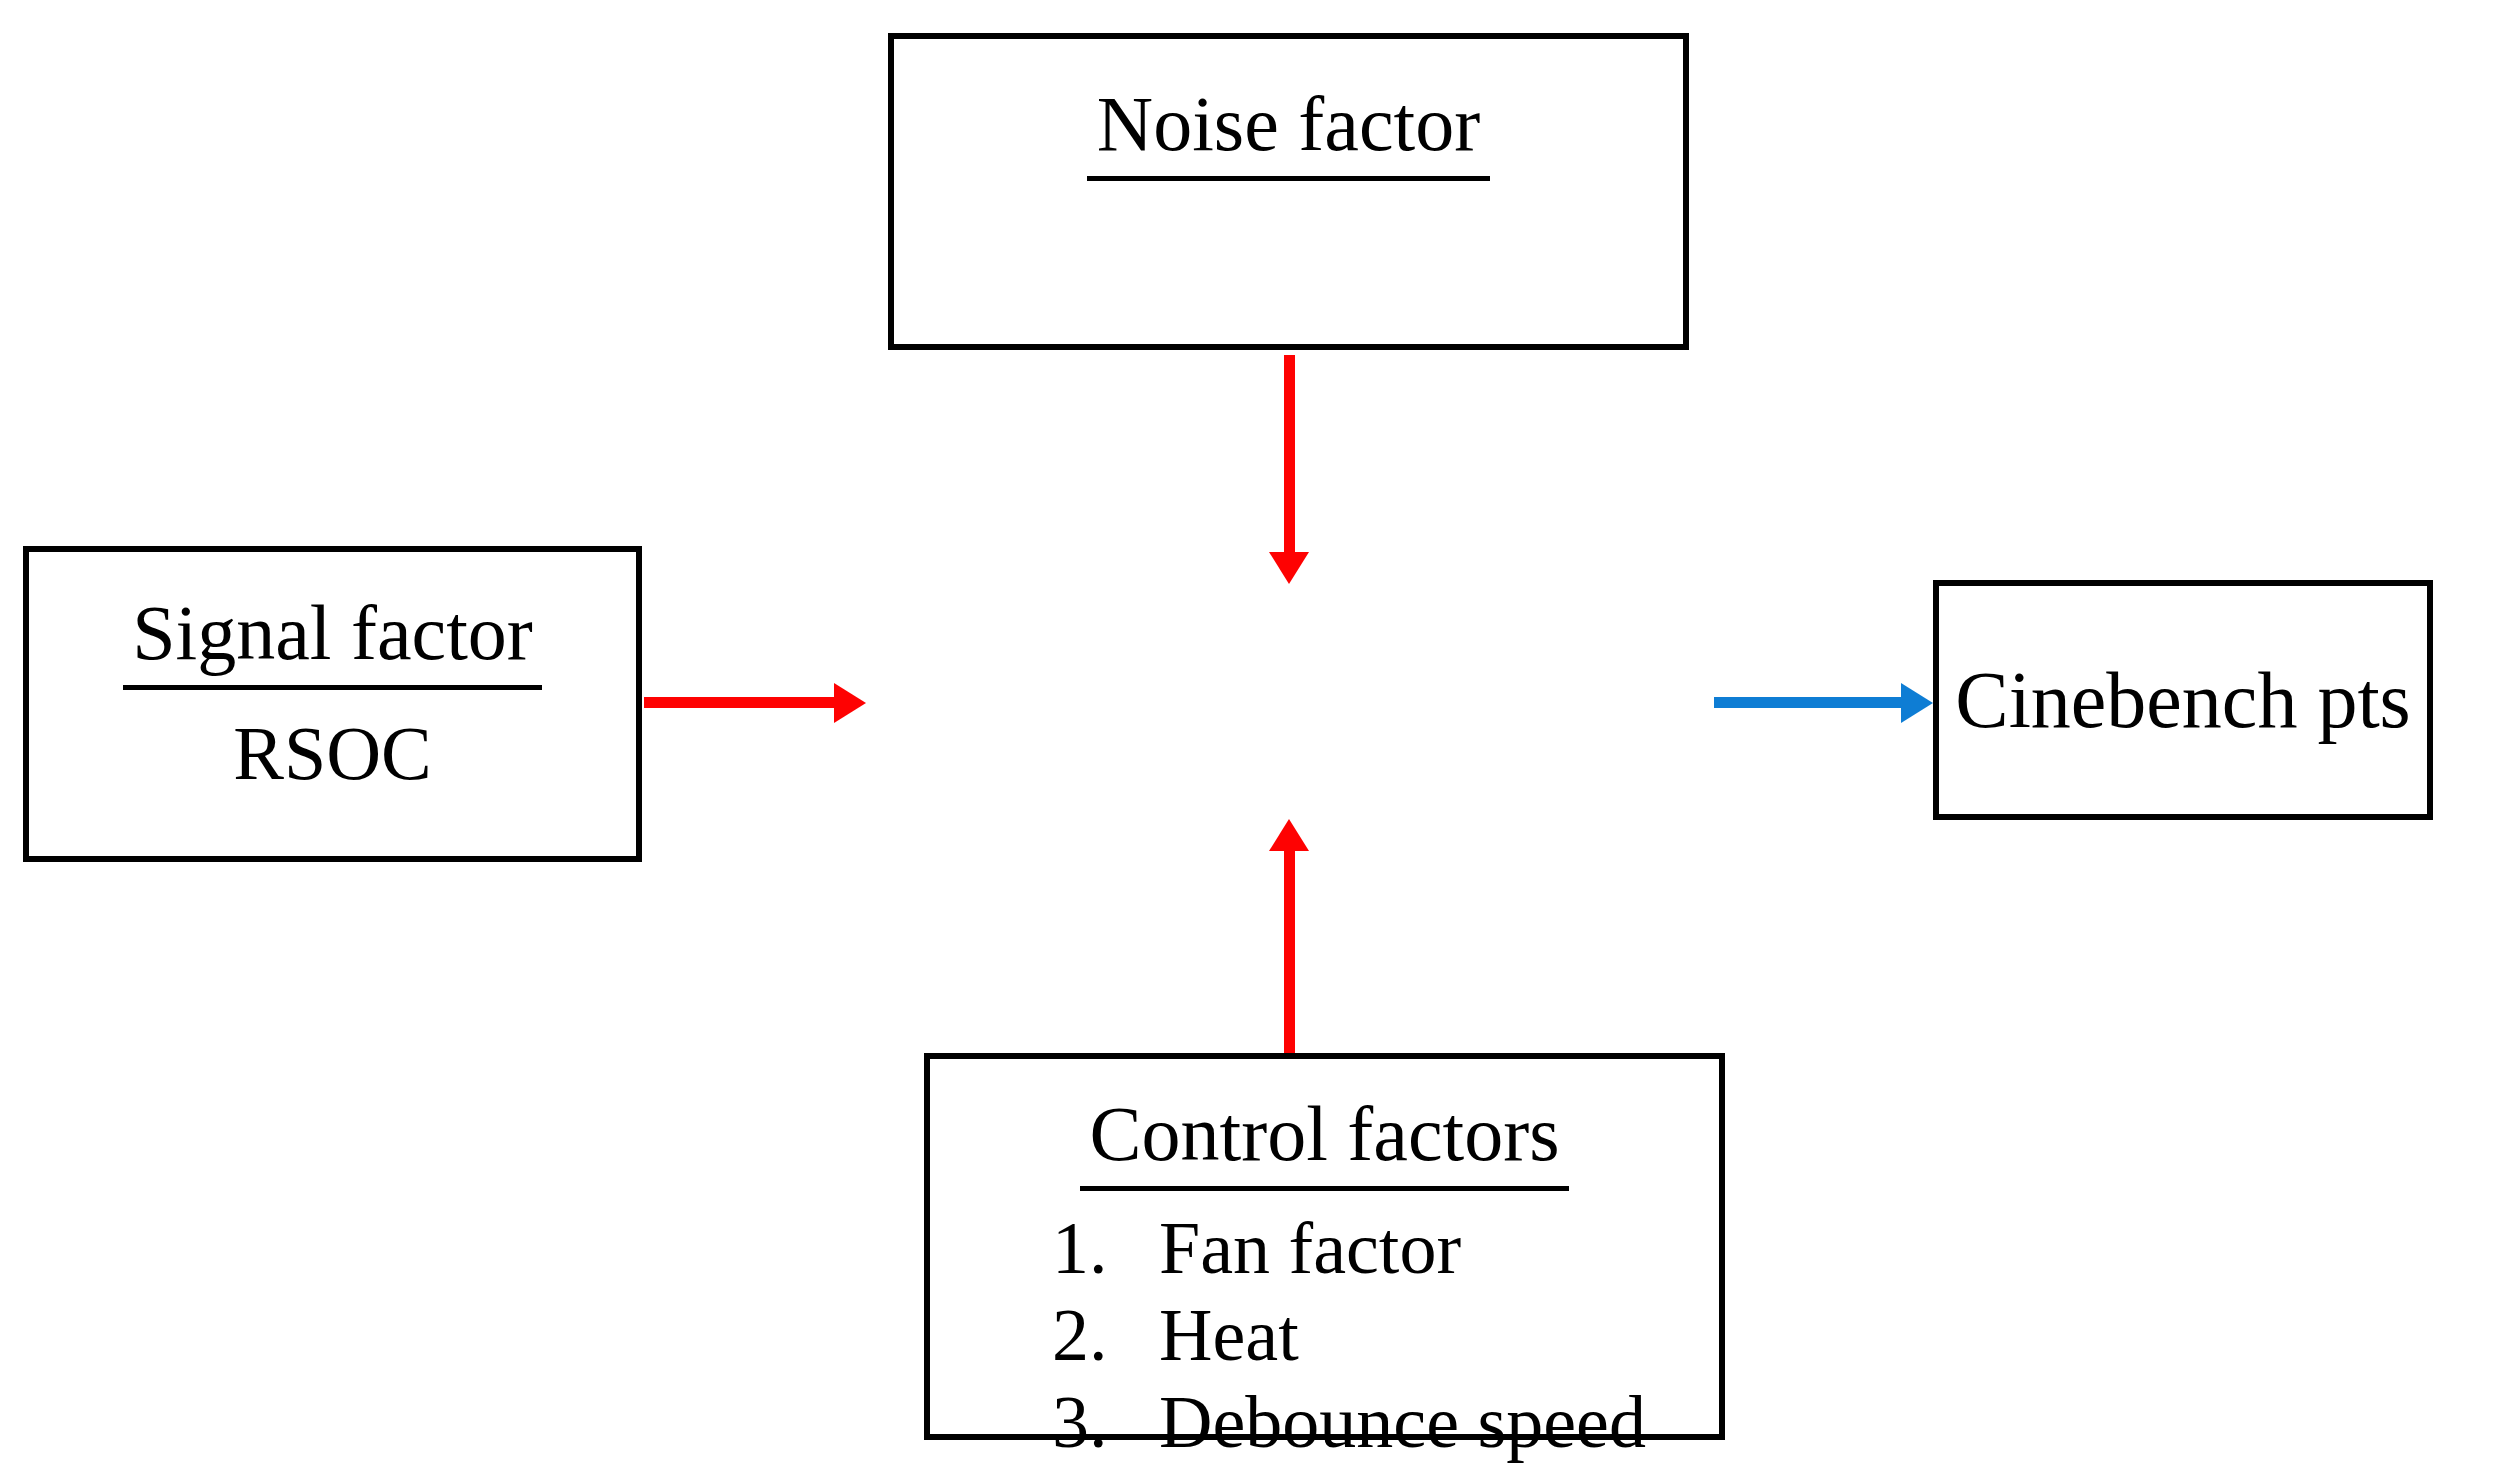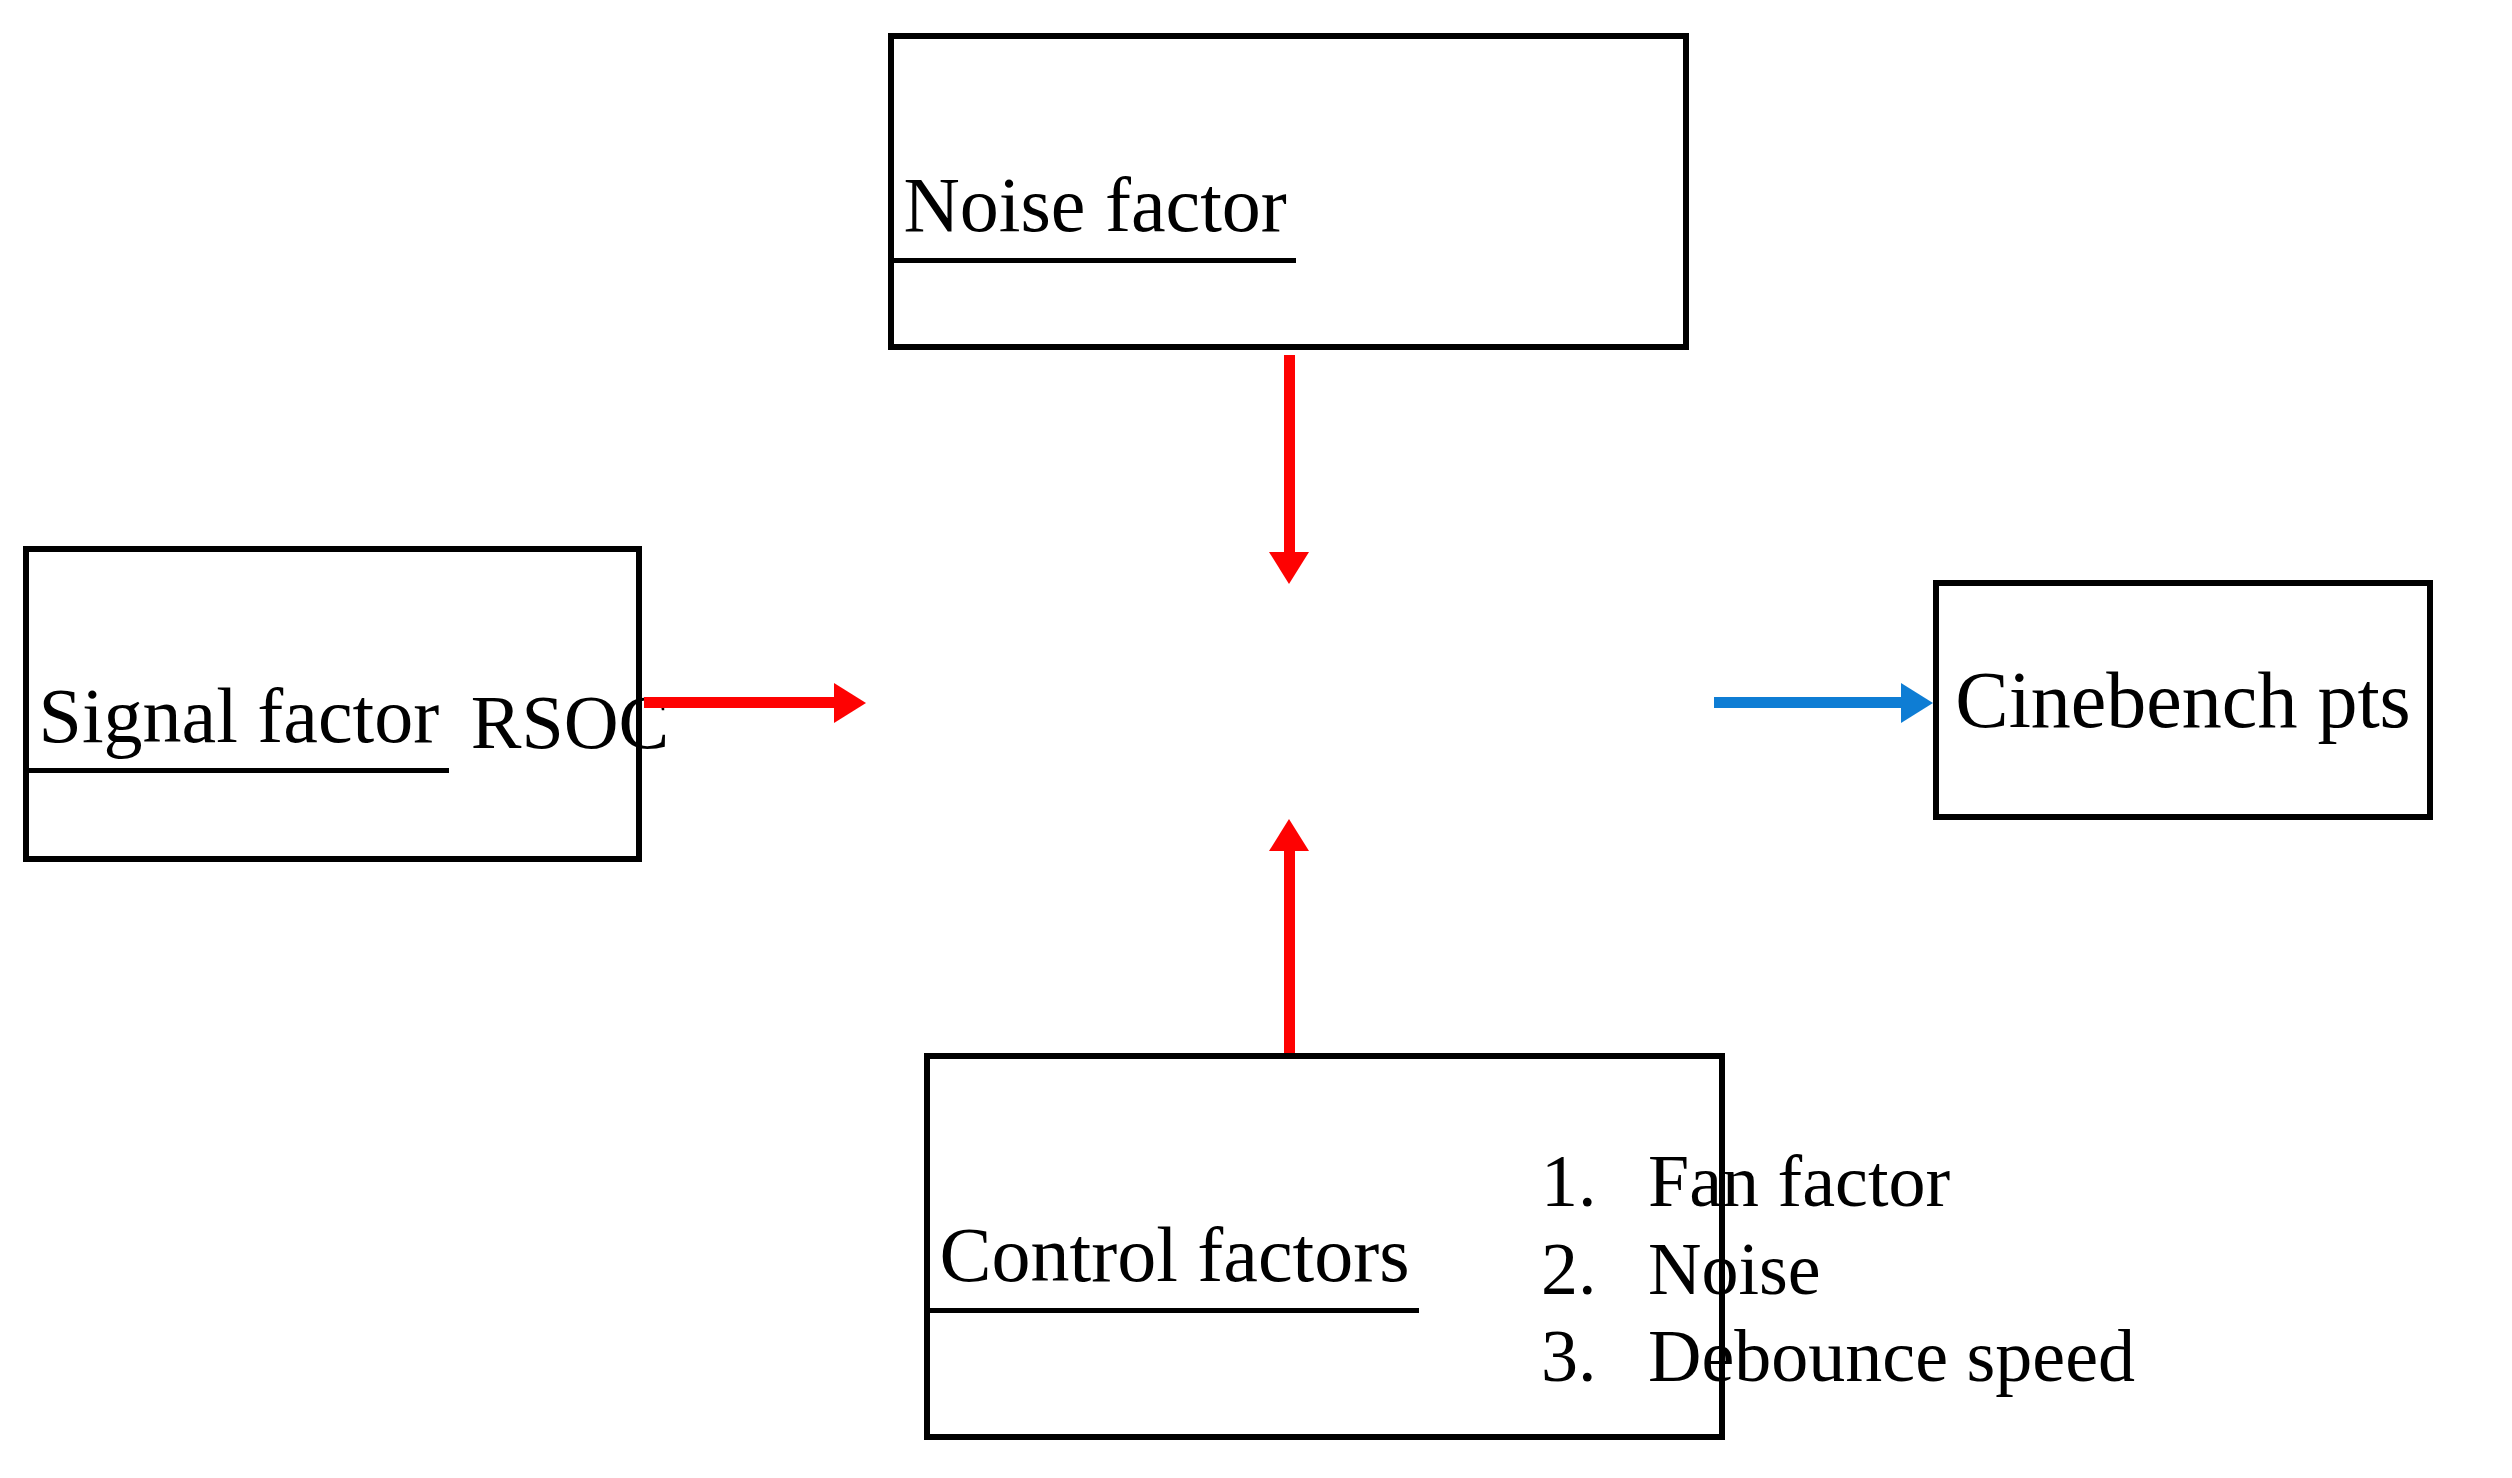--- a/index.html
+++ b/index.html
@@ -15,21 +15,21 @@
     font-family: "Liberation Serif", "DejaVu Serif", serif;
     color: #000000;
     overflow: hidden;
   }
   .box {
     position: absolute;
     box-sizing: border-box;
     border: 6.7px solid var(--ink, #000000);
     background: #ffffff;
     display: flex;
-    flex-direction: row;
+    flex-direction: column;
     align-items: center;
   }
   .title {
     font-size: 78px;
     line-height: 1.1;
     border-bottom: 5.7px solid var(--ink, #000000);
     padding: 0 9.5px 9.5px 9.5px;
     white-space: nowrap;
   }
   .item {
@@ -81,21 +81,21 @@
 
   <div class="box" id="control-box">
     <span class="title">Control factors</span>
     <div class="ctl-list">
       <div class="ctl-row">
         <span class="ctl-num">1.</span>
         <span class="ctl-label">Fan factor</span>
       </div>
       <div class="ctl-row">
         <span class="ctl-num">2.</span>
-        <span class="ctl-label">Noise</span>
+        <span class="ctl-label">Heat</span>
       </div>
       <div class="ctl-row">
         <span class="ctl-num">3.</span>
         <span class="ctl-label">Debounce speed</span>
       </div>
     </div>
   </div>
 
   <div class="shaft-v red" style="left:1284px; top:355px; height:199px;"></div>
   <div class="head head-down-red" style="left:1269px; top:552px;"></div>

